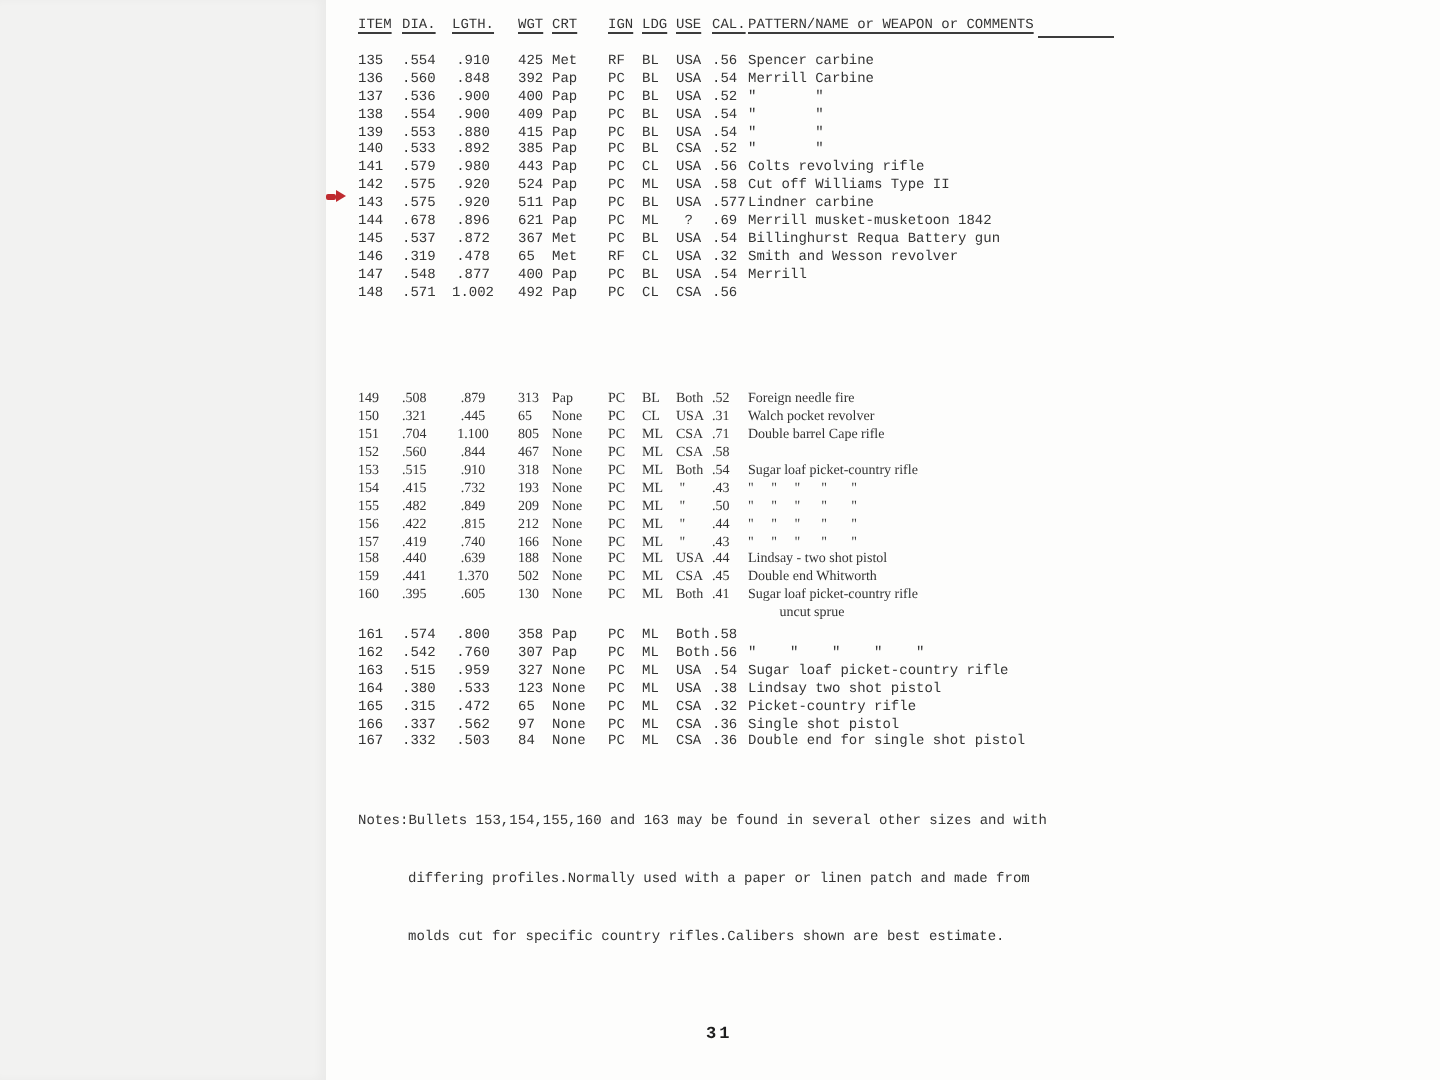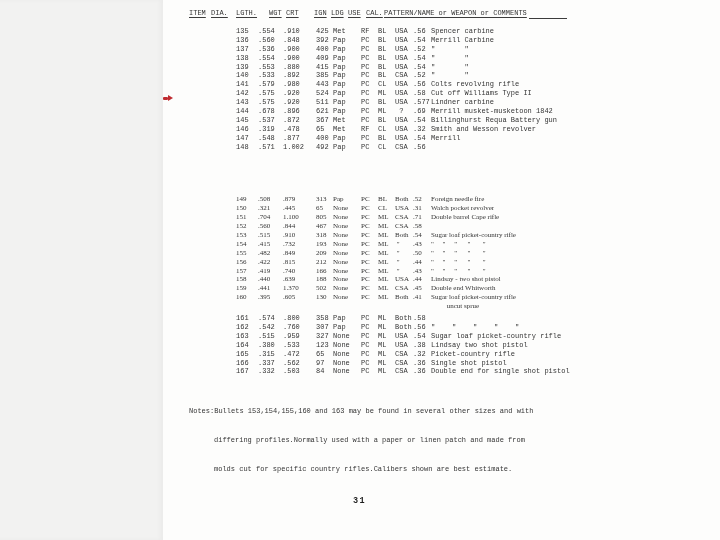--- a/index.html
+++ b/index.html
@@ -8,43 +8,43 @@
     background:#fdfdfc;
     font-family:"Liberation Mono","DejaVu Sans Mono",monospace;
     color:#343434;
   }
   .scan-strip{
     position:absolute;left:0;top:0;width:163px;height:540px;
     background:#f2f2f1;
     box-shadow:inset -3px 0 4px rgba(0,0,0,0.03);
   }
   .doc{
-    position:absolute;left:189px;top:8px;width:378px;
+    position:absolute;left:179px;top:8px;width:378px;
     font-size:7px;color:#343434;
   }
   .hrow,.row{
     display:grid;
     grid-template-columns:22px 25px 33px 17px 28px 17px 17px 18px 18px 1fr;
   }
-  .row{line-height:8.9px;height:8.9px;margin-left:47px;}
+  .row{line-height:8.9px;height:8.9px;}
   .cell{white-space:pre;overflow:visible;}
-  .c2{text-align:left;padding-right:12px;}
+  .c2{text-align:center;padding-right:12px;}
   .c3{padding-right:4px;}
   .hrow{line-height:11px;height:12px;margin-bottom:7px;}
   .hrow .cell{text-decoration:underline;text-underline-offset:2px;text-decoration-color:#3c3c3c;}
   .hrow .c9head{display:flex;text-decoration:none;}
   .c9head .u{text-decoration:underline;text-underline-offset:2px;text-decoration-color:#3c3c3c;white-space:pre;}
   .hfill{flex:1;margin-left:2px;border-bottom:1px solid #3c3c3c;margin-bottom:1px;}
   .s0{margin-bottom:44px;}
   .s1{margin-bottom:3px;font-family:Liberation Serif, serif;}
   .s2{margin-bottom:12px;}
   .notes{line-height:9.6px;white-space:pre;}
   .notes .cont{padding-left:25px;}
   .pageno{
-    position:absolute;left:353px;top:496px;
+    position:absolute;left:353px;top:512px;
     font-size:8.5px;font-weight:bold;letter-spacing:1.5px;color:#1d1d1d;
   }
   .marker{position:absolute;left:163px;top:95px;display:flex;align-items:center;}
   .marker .bar{width:5px;height:3px;background:#bf2b30;border-radius:1px;}
   .marker .head{width:0;height:0;border-left:5px solid #bf2b30;border-top:3.5px solid transparent;border-bottom:3.5px solid transparent;}
 </style>
 </head>
 <body>
 
 <div class="scan-strip"></div>

